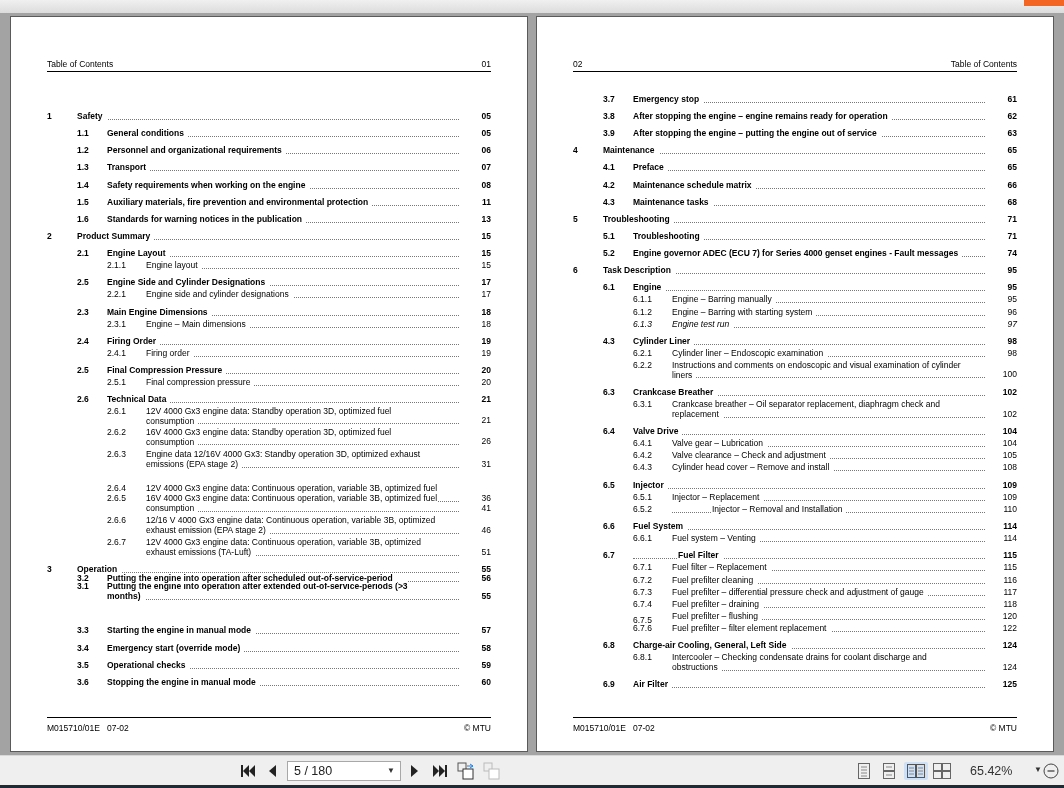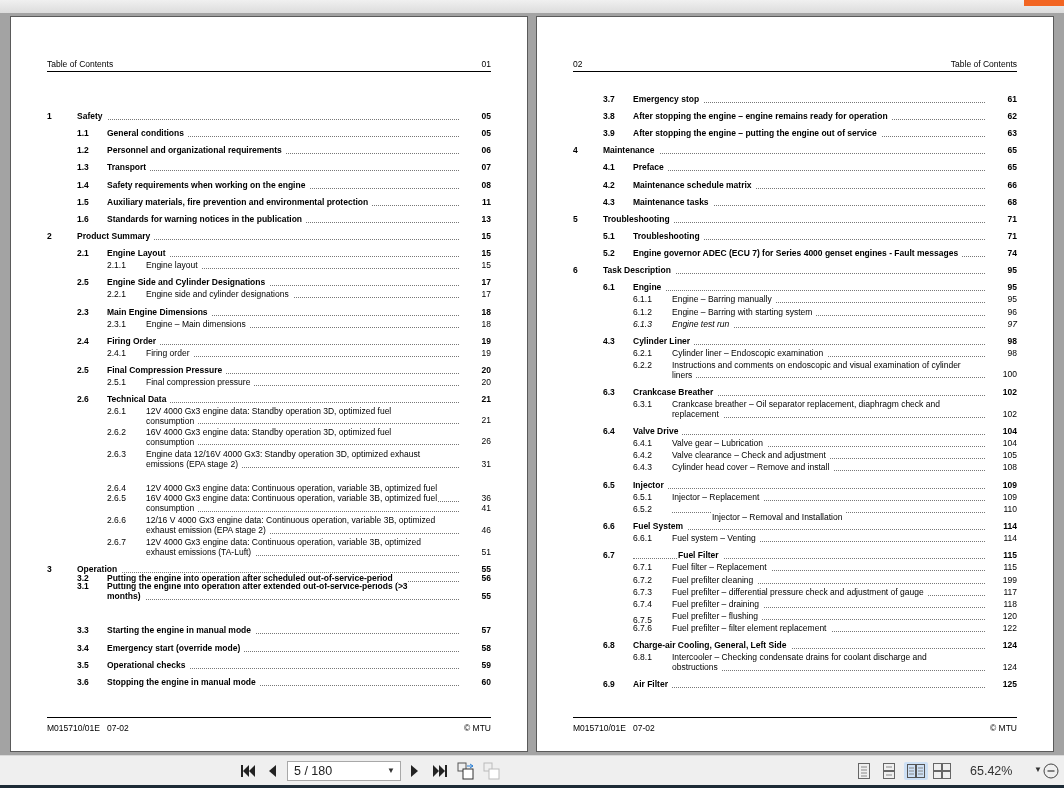--- a/index.html
+++ b/index.html
@@ -420,21 +420,21 @@
         </div>
         <div class="row l3" style="top: 475px; height: 10px;">
           <span class="num" style="top: 0px;">6.5.1</span>
           <span class="fill" style="left: 99px; right: 32px; bottom: 1px;"></span>
           <span class="title" style="top: 0px; right: auto; line-height: 10px; white-space: nowrap;"><span class="t">Injector – Replacement</span></span>
           <span class="pg" style="top: 0px;">109</span>
         </div>
         <div class="row l3" style="top: 487px; height: 10px;">
           <span class="num" style="top: 0px;">6.5.2</span>
           <span class="fill" style="left: 99px; right: 32px; bottom: 1px;"></span>
-          <span class="title" style="top: 8px; right: auto; line-height: 10px; white-space: nowrap; padding-left: 40px;"><span class="t">Injector – Removal and Installation</span></span>
+          <span class="title" style="top: 0px; right: auto; line-height: 10px; white-space: nowrap; padding-left: 40px;"><span class="t">Injector – Removal and Installation</span></span>
           <span class="pg" style="top: 0px;">110</span>
         </div>
         <div class="row l2" style="top: 504px; height: 10px;">
           <span class="num" style="top: 0px;">6.6</span>
           <span class="fill" style="left: 60px; right: 32px; bottom: 1px;"></span>
           <span class="title" style="top: 0px; right: auto; line-height: 10px; white-space: nowrap;"><span class="t">Fuel System</span></span>
           <span class="pg" style="top: 0px;">114</span>
         </div>
         <div class="row l3" style="top: 516px; height: 10px;">
           <span class="num" style="top: 0px;">6.6.1</span>
@@ -451,21 +451,21 @@
         <div class="row l3" style="top: 545px; height: 10px;">
           <span class="num" style="top: 0px;">6.7.1</span>
           <span class="fill" style="left: 99px; right: 32px; bottom: 1px;"></span>
           <span class="title" style="top: 0px; right: auto; line-height: 10px; white-space: nowrap;"><span class="t">Fuel filter – Replacement</span></span>
           <span class="pg" style="top: 0px;">115</span>
         </div>
         <div class="row l3" style="top: 558px; height: 10px;">
           <span class="num" style="top: 0px;">6.7.2</span>
           <span class="fill" style="left: 99px; right: 32px; bottom: 1px;"></span>
           <span class="title" style="top: 0px; right: auto; line-height: 10px; white-space: nowrap;"><span class="t">Fuel prefilter cleaning</span></span>
-          <span class="pg" style="top: 0px;">199</span>
+          <span class="pg" style="top: 0px;">116</span>
         </div>
         <div class="row l3" style="top: 570px; height: 10px;">
           <span class="num" style="top: 0px;">6.7.3</span>
           <span class="fill" style="left: 99px; right: 32px; bottom: 1px;"></span>
           <span class="title" style="top: 0px; right: auto; line-height: 10px; white-space: nowrap;"><span class="t">Fuel prefilter – differential pressure check and adjustment of gauge</span></span>
           <span class="pg" style="top: 0px;">117</span>
         </div>
         <div class="row l3" style="top: 582px; height: 10px;">
           <span class="num" style="top: 0px;">6.7.4</span>
           <span class="fill" style="left: 99px; right: 32px; bottom: 1px;"></span>

